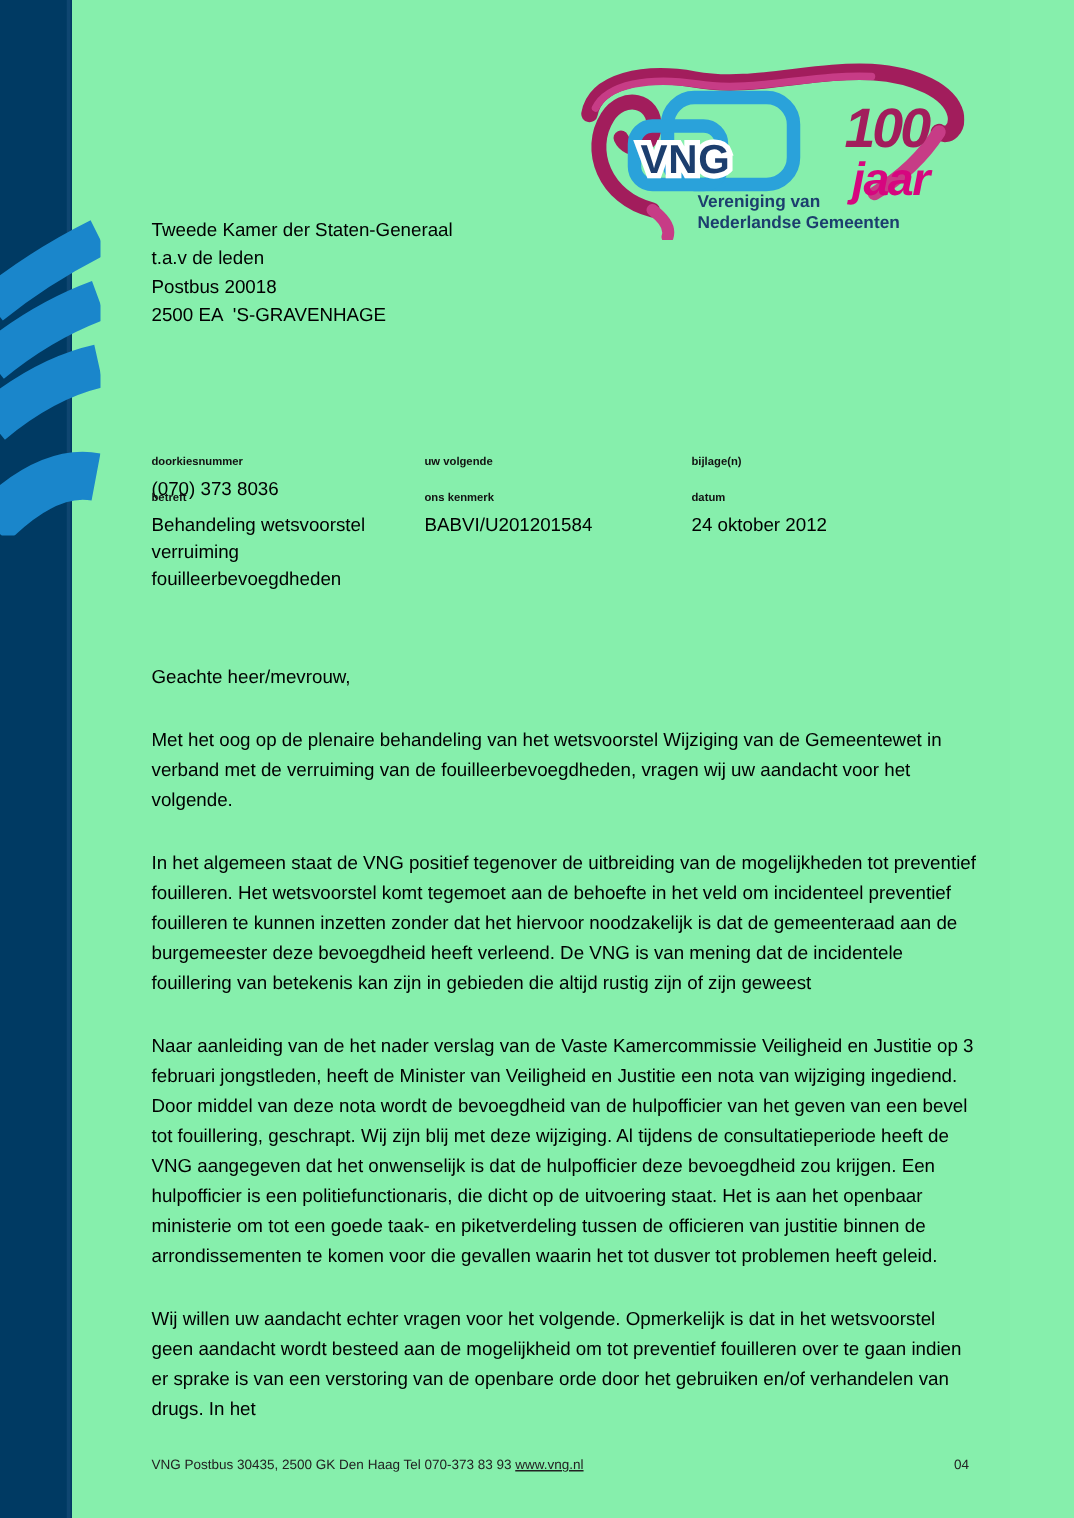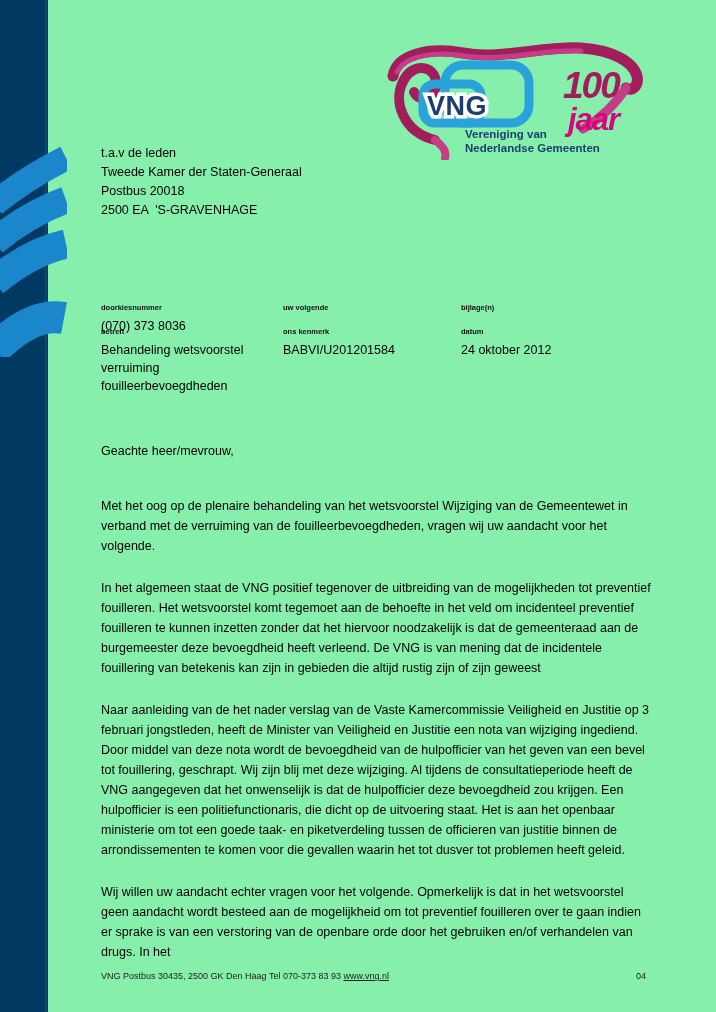--- a/index.html
+++ b/index.html
@@ -50,21 +50,21 @@
   .meta-label { font-size: 7.5px; font-weight: bold; color: #111; line-height: 10px; }
   .meta-value { font-size: 12.5px; line-height: 18px; margin-top: 4px; }
   .meta-r1 { top: 303px; }
   .meta-r2 { top: 327px; }
   .meta-c1 { left: 101px; width: 158px; }
   .meta-c2 { left: 283px; width: 160px; }
   .meta-c3 { left: 461px; width: 160px; }
 
   
   .letter { position: absolute; left: 101px; top: 441px; width: 550px; font-size: 12.5px; line-height: 20px; }
-  .salutation { margin: 0 0 35px 0; }
+  .salutation { margin: 0 0 22px 0; }
   .letter p { margin: 0 0 22px 0; }
   .letter p:last-child { margin-bottom: 16px; }
 
   
   .footer { position: absolute; left: 0; top: 971px; width: 716px; font-size: 9px; color: #222; }
   .footer-address { position: absolute; left: 101px; top: 0; white-space: pre-wrap; }
   .footer-link { text-decoration: underline; color: #222; }
   .page-number { position: absolute; left: 636px; top: 0; }
 </style>
 </head>
@@ -99,22 +99,22 @@
       <rect class="link-shape" stroke-width="9" x="40" y="42" width="58" height="39" rx="12"></rect>
       <text class="vng-word" x="44" y="73">VNG</text>
     </g>
     <text class="logo-100" x="180" y="56">100</text>
     <text class="logo-jaar" x="185" y="88">jaar</text>
     <text class="logo-org" x="82" y="96">Vereniging van</text>
     <text class="logo-org" x="82" y="110">Nederlandse Gemeenten</text>
   </svg>
 
   <div class="recipient">
+    <div>Tweede Kamer der Staten-Generaal</div>
     <div>t.a.v de leden</div>
-    <div>Tweede Kamer der Staten-Generaal</div>
     <div>Postbus 20018</div>
     <div>2500 EA  'S-GRAVENHAGE</div>
   </div>
 
   <div class="meta-cell meta-r1 meta-c1">
     <div class="meta-label">doorkiesnummer</div>
     <div class="meta-value">(070) 373 8036</div>
   </div>
   <div class="meta-cell meta-r1 meta-c2">
     <div class="meta-label">uw volgende</div>

